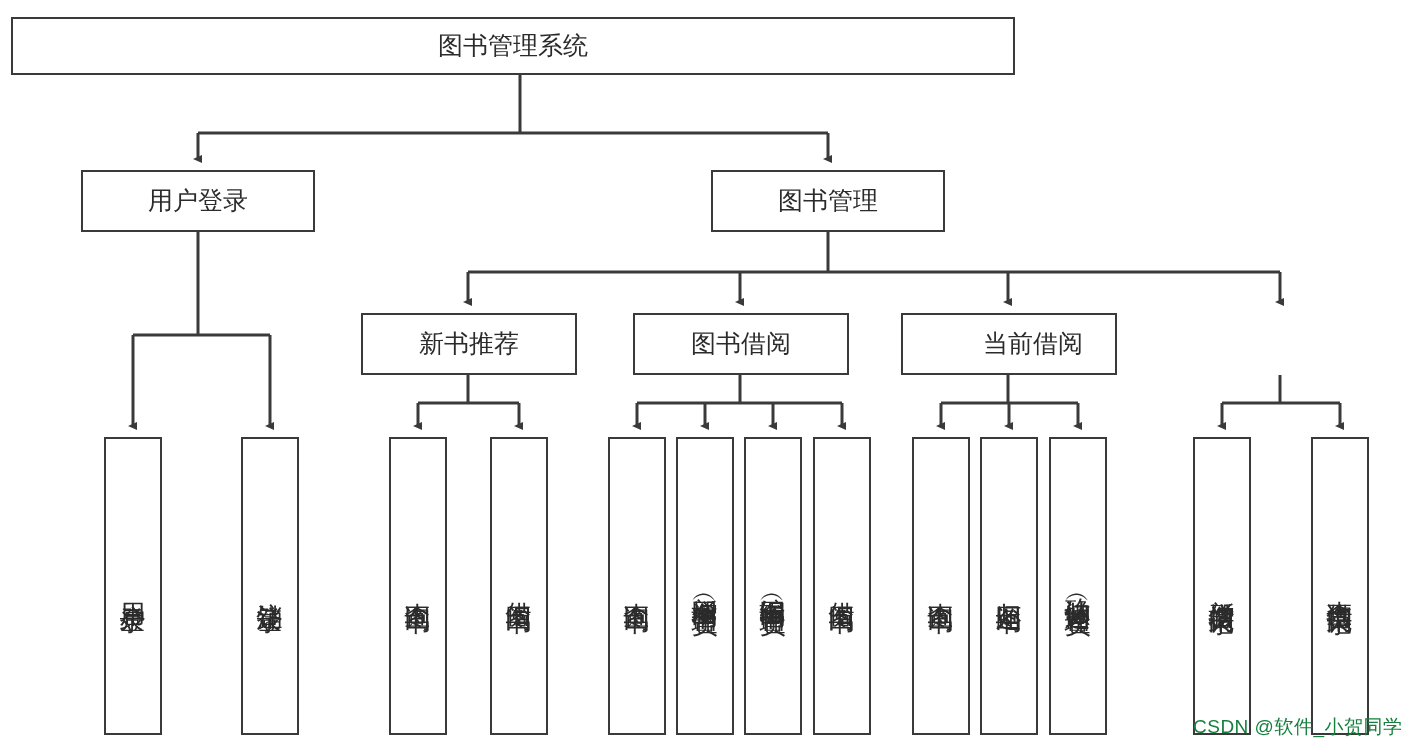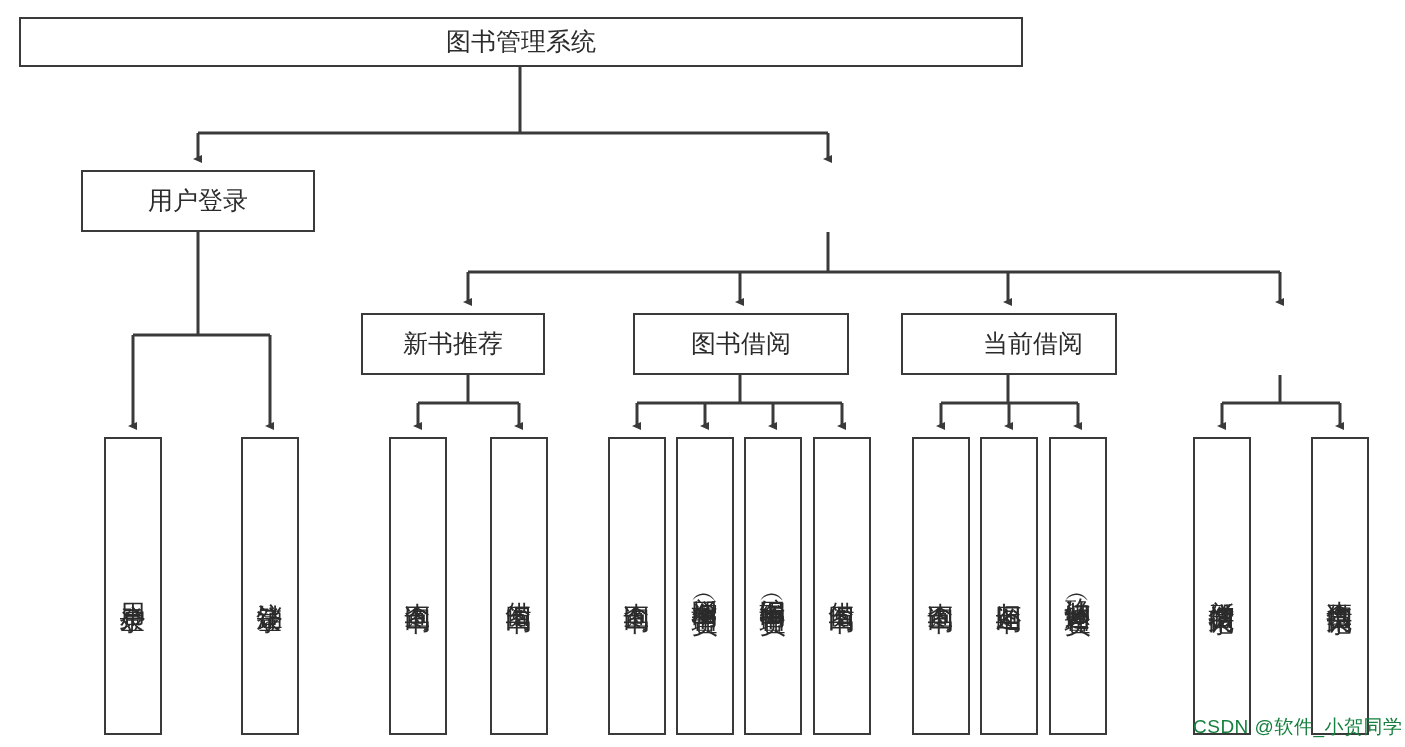--- a/index.html
+++ b/index.html
@@ -115,29 +115,32 @@
       <path d="M1009,403 L1009,426" marker-end="url(#arrow)"></path>
       <path d="M1078,403 L1078,426" marker-end="url(#arrow)"></path>
 
       <path d="M1280,375 L1280,403"></path>
       <path d="M1222,403 L1340,403"></path>
       <path d="M1222,403 L1222,426" marker-end="url(#arrow)"></path>
       <path d="M1340,403 L1340,426" marker-end="url(#arrow)"></path>
     </g>
   </svg>
 
-  <div class="node root horiz" style="left:19px; top:17px; width:1004px; height:50px;">
+  <div class="node root horiz" style="left:11px; top:17px; width:1004px; height:58px;">
     <span class="label">图书管理系统</span>
   </div>
 
   <div class="node horiz" style="left:81px; top:170px; width:234px; height:62px;">
     <span class="label">用户登录</span>
   </div>
+  <div class="node horiz" style="left:711px; top:170px; width:234px; height:62px;">
+    <span class="label">图书管理</span>
+  </div>
 
-  <div class="node horiz" style="left:361px; top:313px; width:184px; height:62px;">
+  <div class="node horiz" style="left:361px; top:313px; width:216px; height:62px;">
     <span class="label">新书推荐</span>
   </div>
   <div class="node horiz" style="left:633px; top:313px; width:216px; height:62px;">
     <span class="label">图书借阅</span>
   </div>
   <div class="node horiz" style="left:901px; top:313px; width:216px; height:62px;padding-left:48px;">
     <span class="label">当前借阅</span>
   </div>
 
   <div class="node leaf" style="left:104px; top:437px; width:58px; height:298px;">

